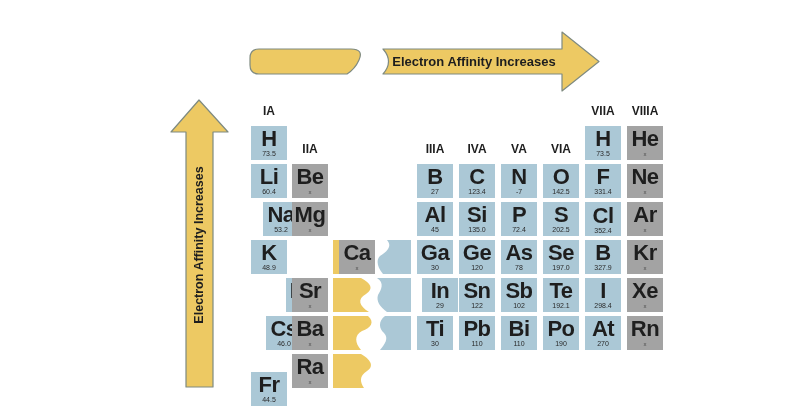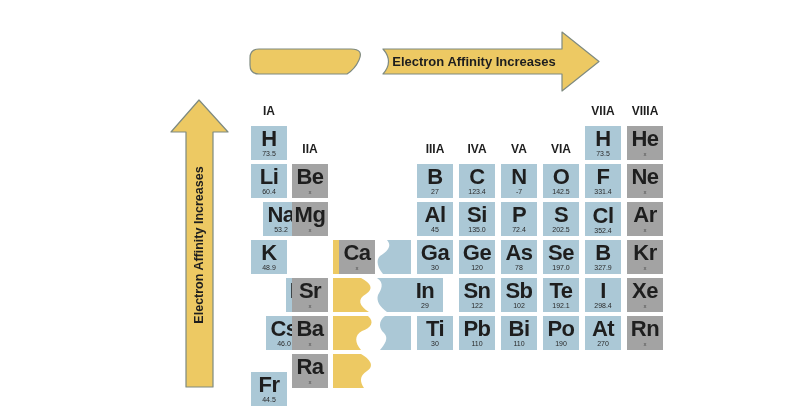--- a/index.html
+++ b/index.html
@@ -202,21 +202,21 @@
         <div class="val x-val">x</div>
       </div>
       <div class="cell blue" style="left: 251px; top: 278px; margin-left: 35px;">
         <div class="sym">Rb</div>
         <div class="val">47.4</div>
       </div>
       <div class="cell yellow" style="left: 292px; top: 278px;">
         <div class="sym">Sr</div>
         <div class="val x-val">x</div>
       </div>
-      <div class="cell blue" style="left: 407px; top: 278px;">
+      <div class="cell blue" style="left: 422px; top: 278px;">
         <div class="sym">In</div>
         <div class="val">29</div>
       </div>
       <div class="cell blue" style="left: 459px; top: 278px;">
         <div class="sym">Sn</div>
         <div class="val">122</div>
       </div>
       <div class="cell blue" style="left: 501px; top: 278px;">
         <div class="sym">Sb</div>
         <div class="val">102</div>

